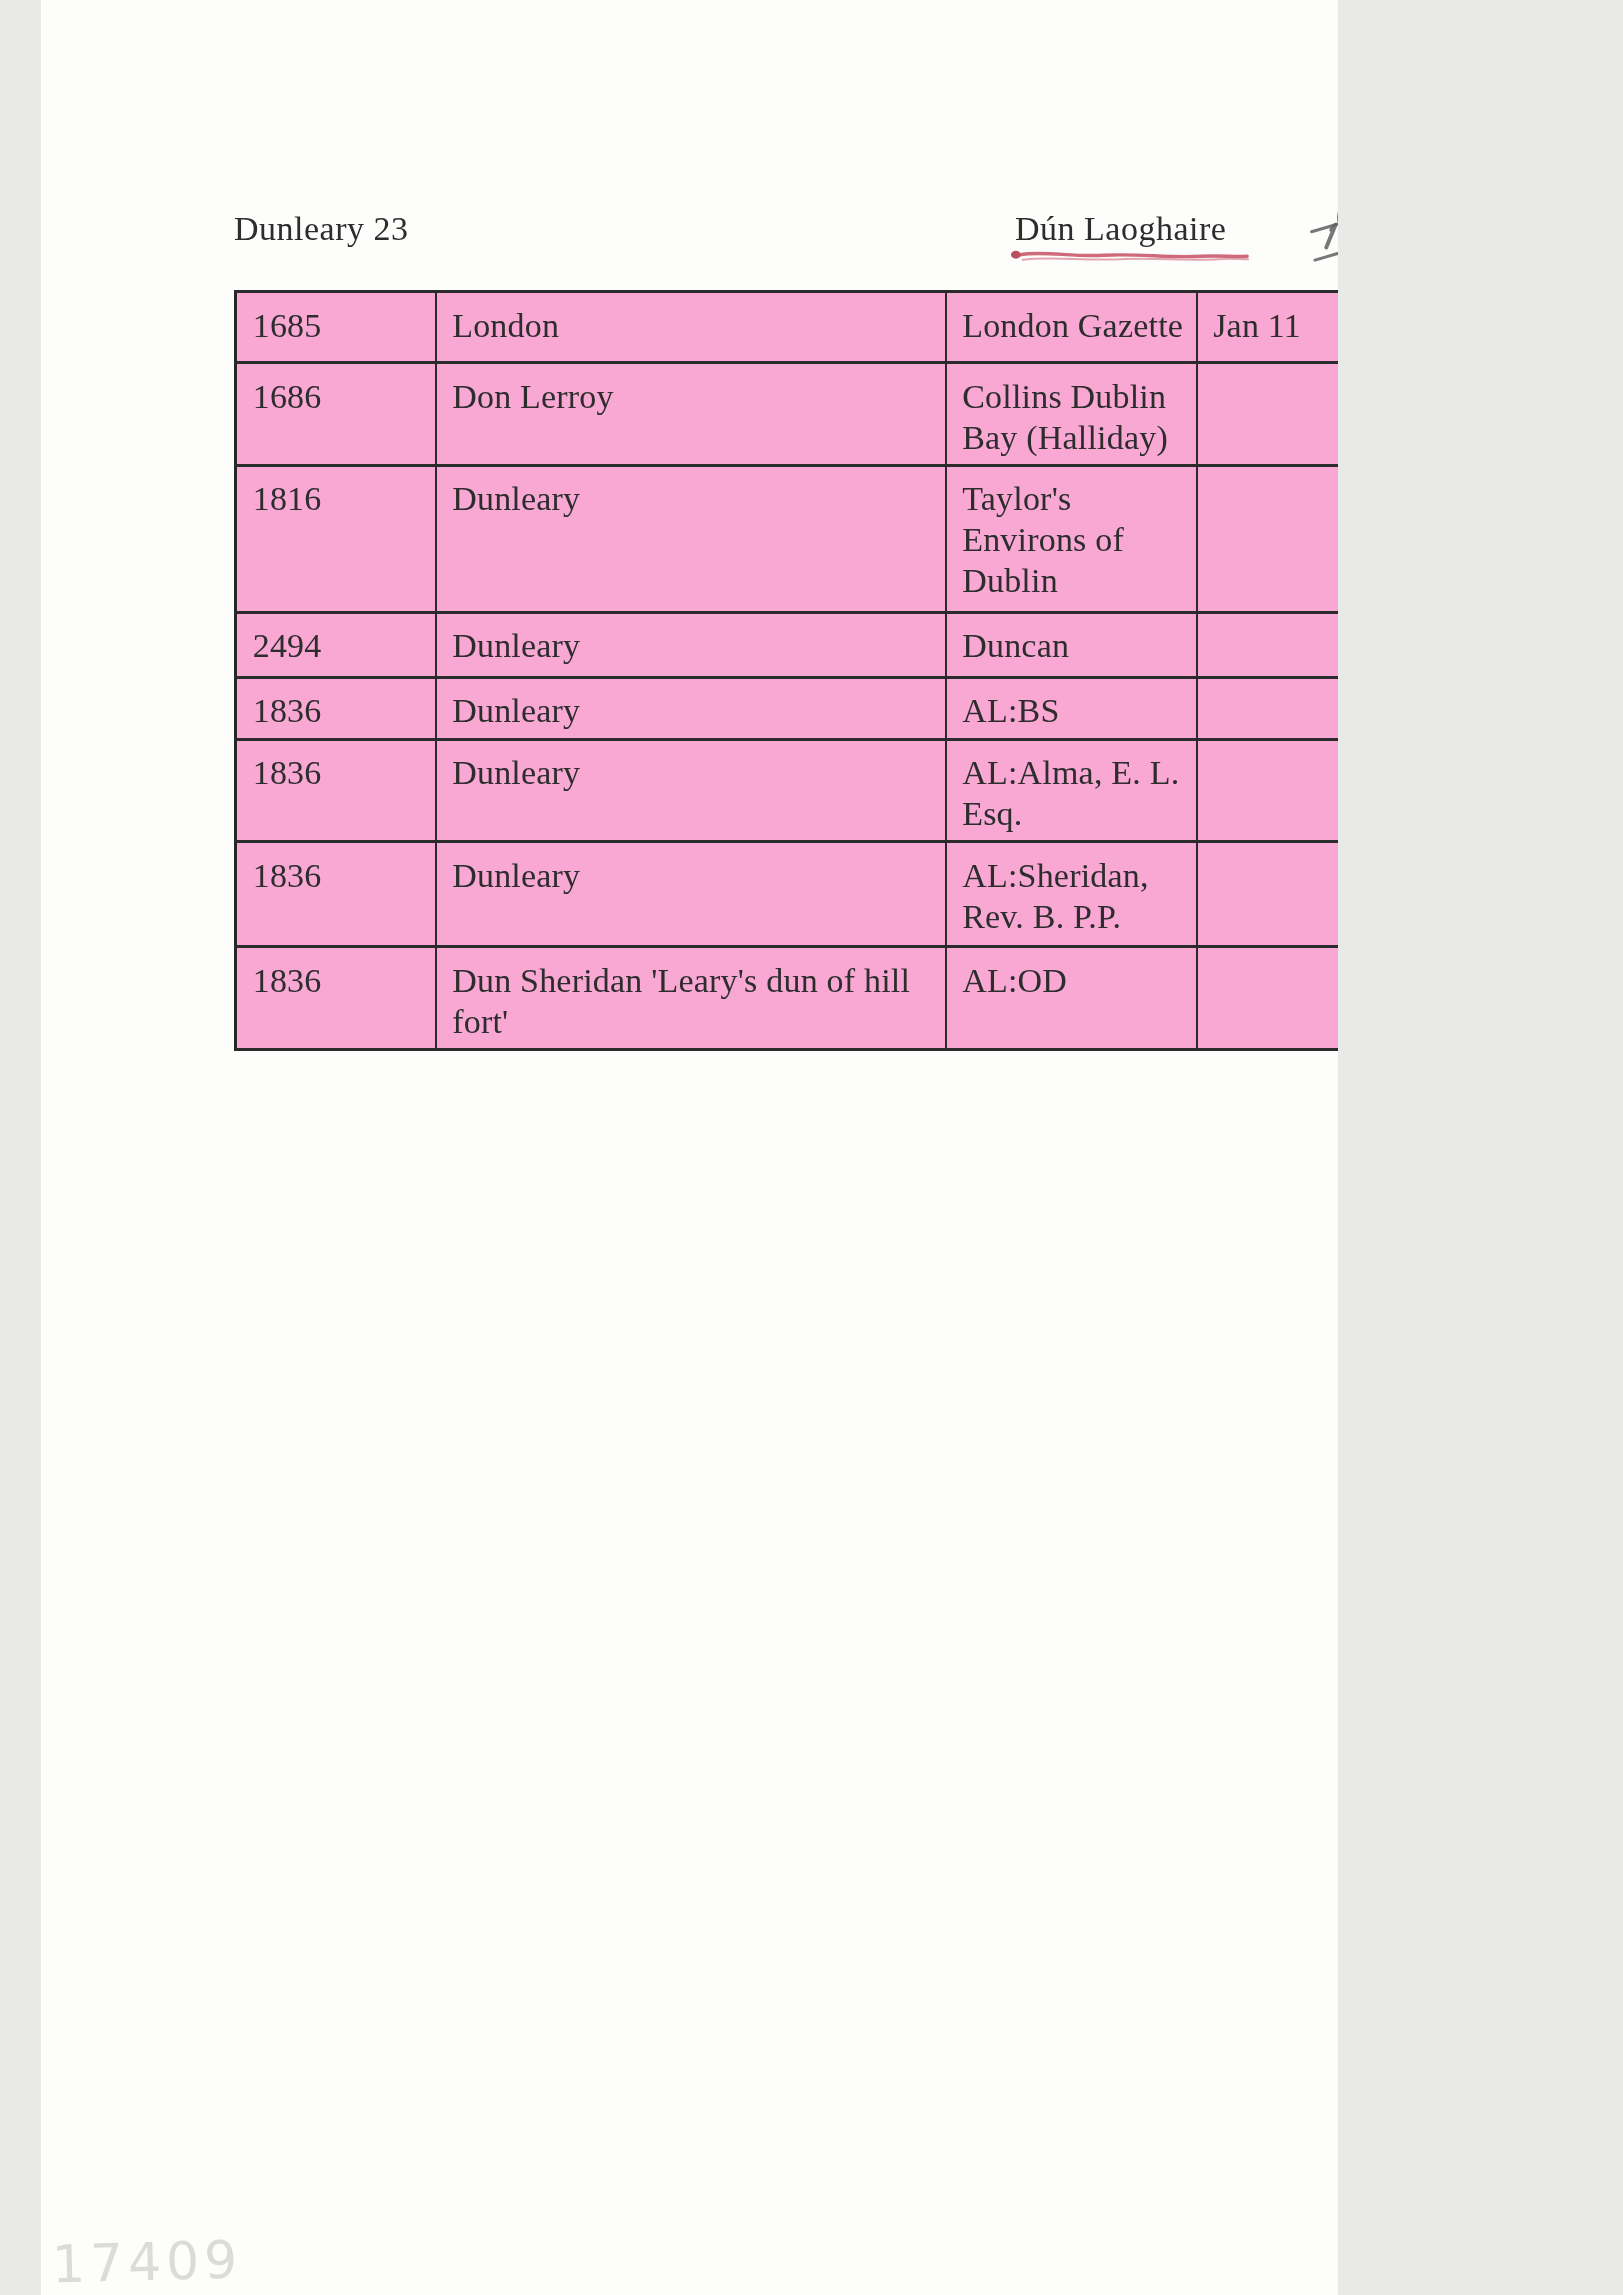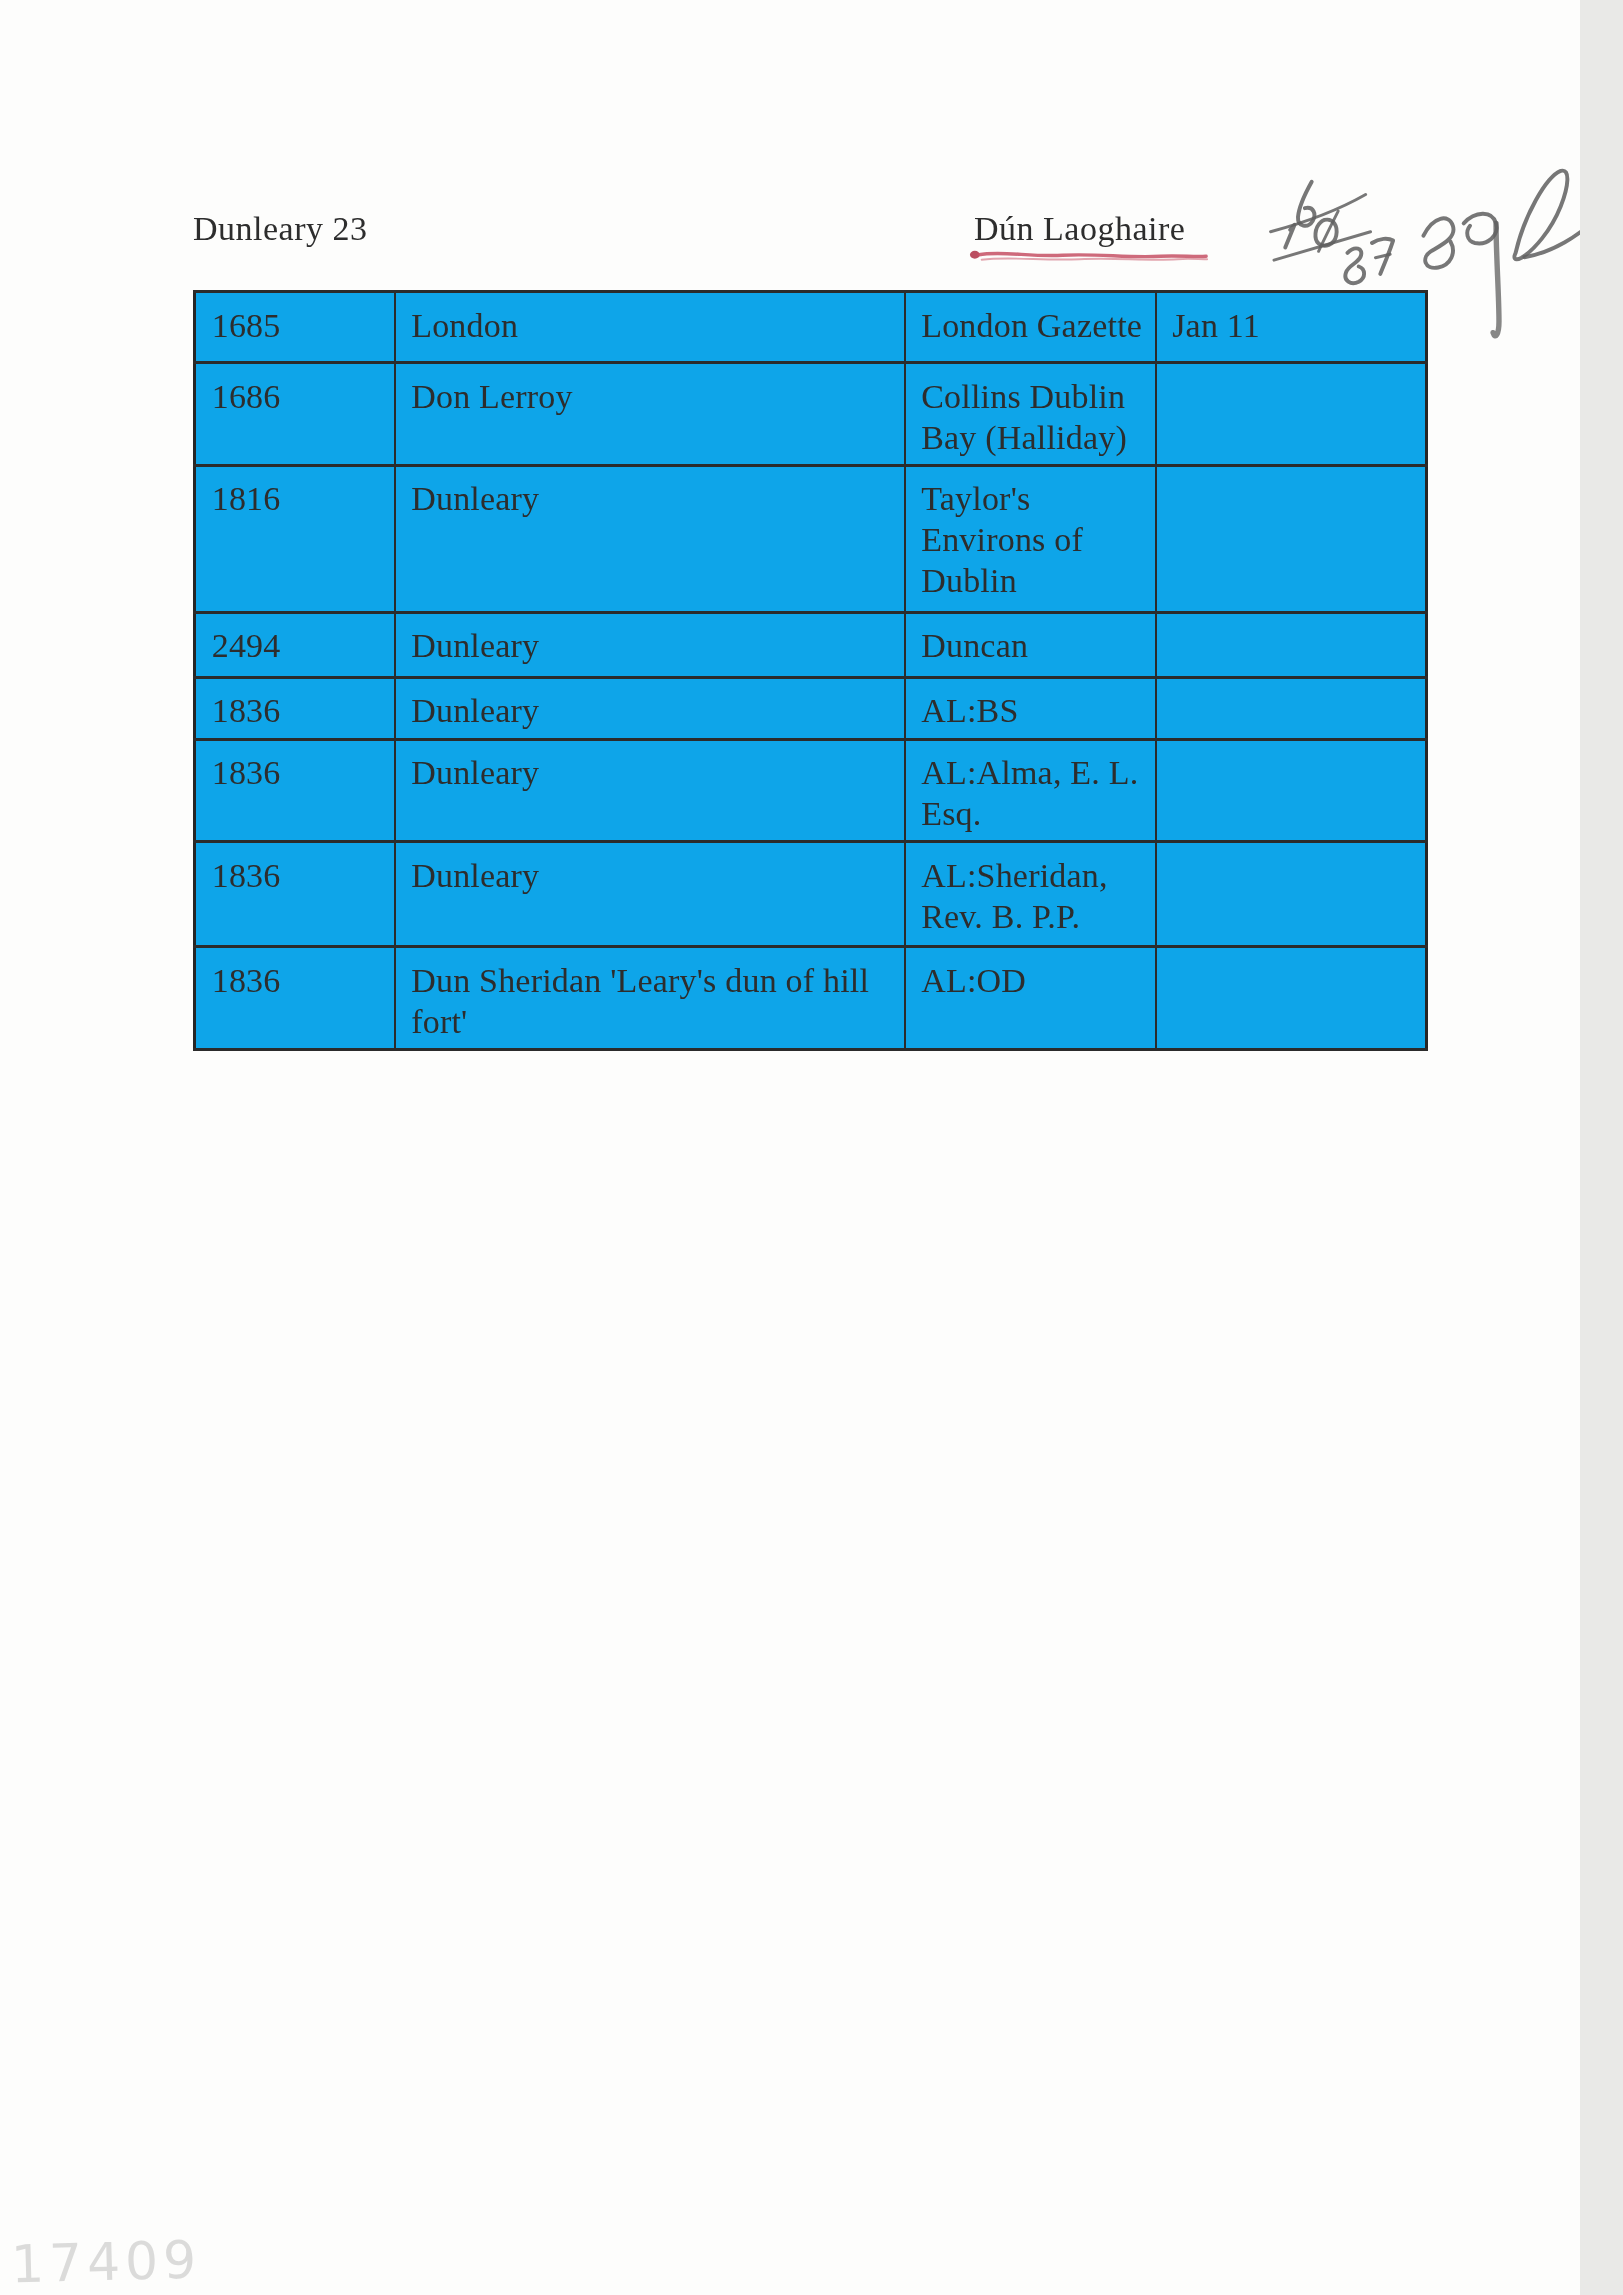--- a/index.html
+++ b/index.html
@@ -2,26 +2,27 @@
 <html style="font-size:7.9px"><head>
 <meta charset="utf-8">
 <style>
   html, body {
     margin: 0;
     padding: 0;
     background: #e9e9e7;
   }
   .page {
     position: relative;
-    width: 1580px;
+    width: 1297px;
     height: 2295px;
     background: #fdfdfc;
     overflow: hidden;
     font-family: "Liberation Serif", "DejaVu Serif", serif;
     color: #2d2d2d;
+    margin-left: 41px;
   }
   
   .title-left {
     position: absolute;
     left: 193px;
     top: 209px;
     font-size: 34px;
     line-height: 39px;
     letter-spacing: 0.5px;
     white-space: nowrap;
@@ -61,21 +62,21 @@
   .handwriting path.thick { stroke-width: 11; opacity: 0.75; }
   
   table.name-table {
     position: absolute;
     left: 193px;
     top: 290px;
     width: 1233px;
     border-collapse: collapse;
     table-layout: fixed;
     border: 3.9px solid #262626;
-    background: #0ea5e9;
+    background: #f9a8d4;
   }
   table.name-table td {
     border: 2.5px solid #2b2b2b;
     border-top-width: 3.4px;
     border-bottom-width: 3.4px;
     vertical-align: top;
     padding: 11.8px 8.8px 5.9px 15.7px;
     font-size: 34px;
     line-height: 41px;
     letter-spacing: 0.2px;

